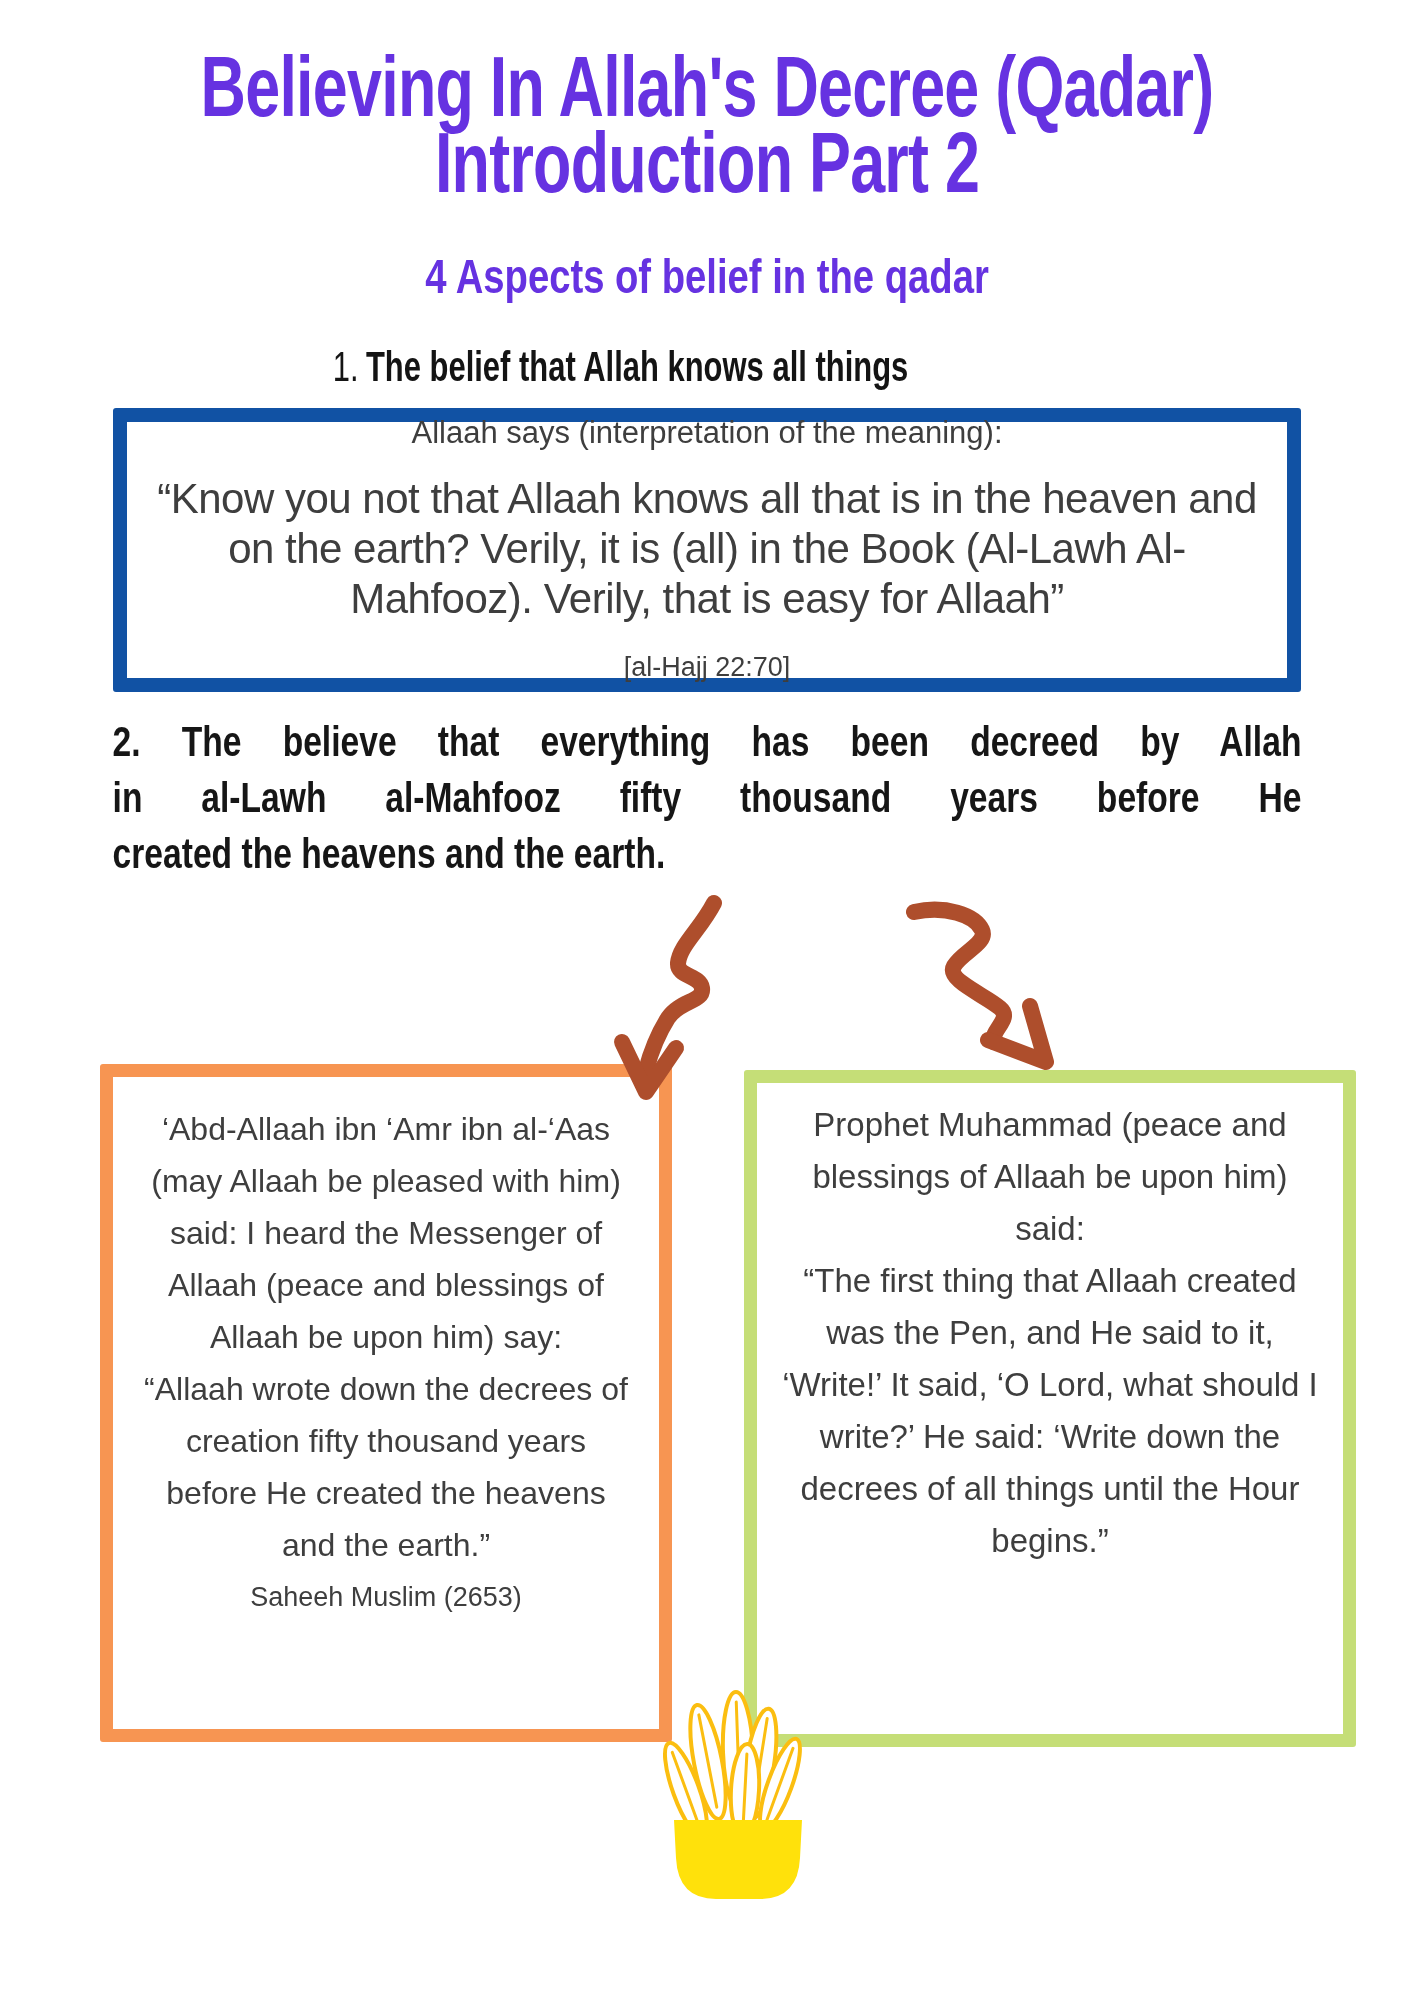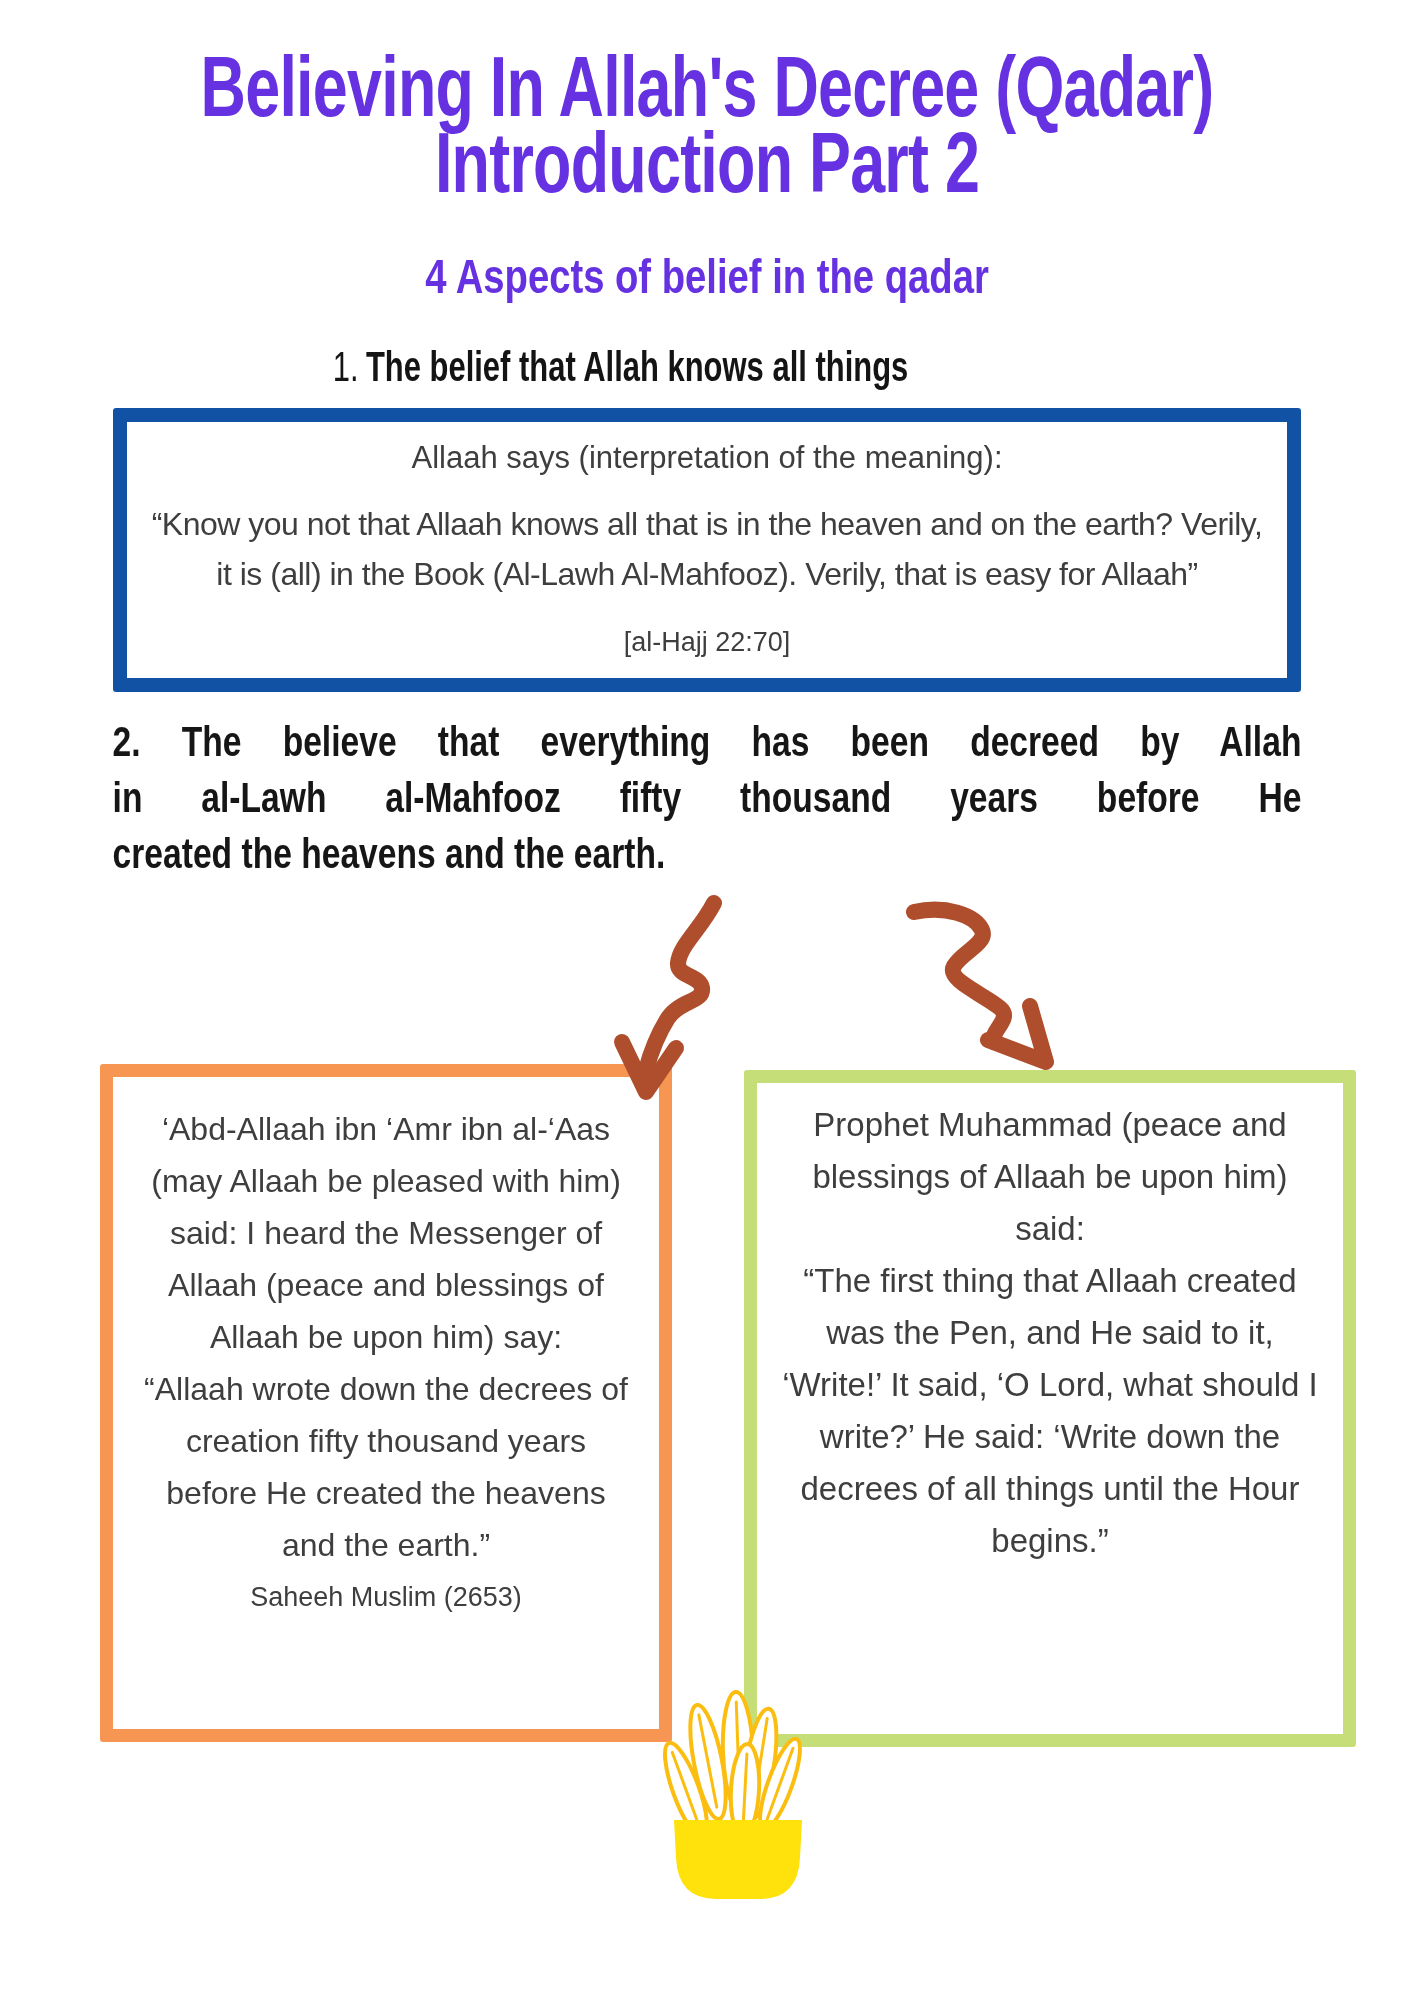--- a/index.html
+++ b/index.html
@@ -67,21 +67,21 @@
     display: flex;
     flex-direction: column;
     align-items: center;
     justify-content: center;
     padding: 10px 22px 12px;
     text-align: center;
     color: #3E3E3E;
     gap: 13px;
   }
   .qb-intro { font-size: 31px; line-height: 40px; margin-bottom: 8px; }
-  .qb-quote { font-size: 32px; line-height: 50px; letter-spacing: -0.5px; }
+  .qb-quote { font-size: 42px; line-height: 50px; letter-spacing: -0.5px; }
   .qb-ref   { font-size: 27px; line-height: 36px; margin-top: 12px; }
 
   
   .sec2 {
     position: absolute;
     left: -36px; top: 714px;
     width: 1486px;
     transform: scaleX(0.8);
     font-weight: bold;
     color: #161616;

